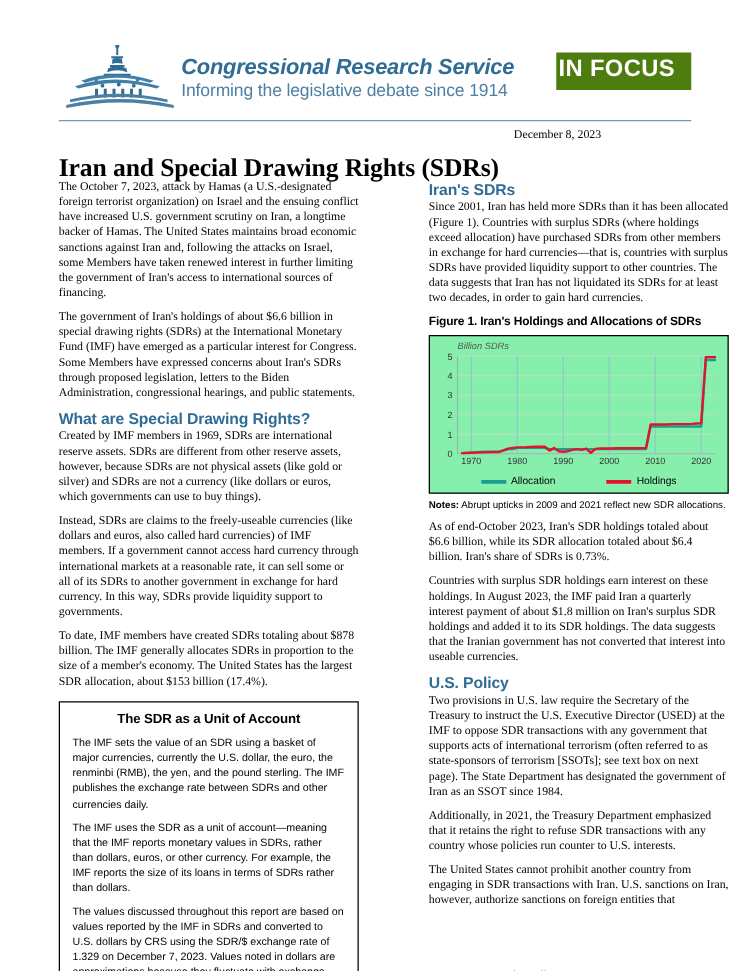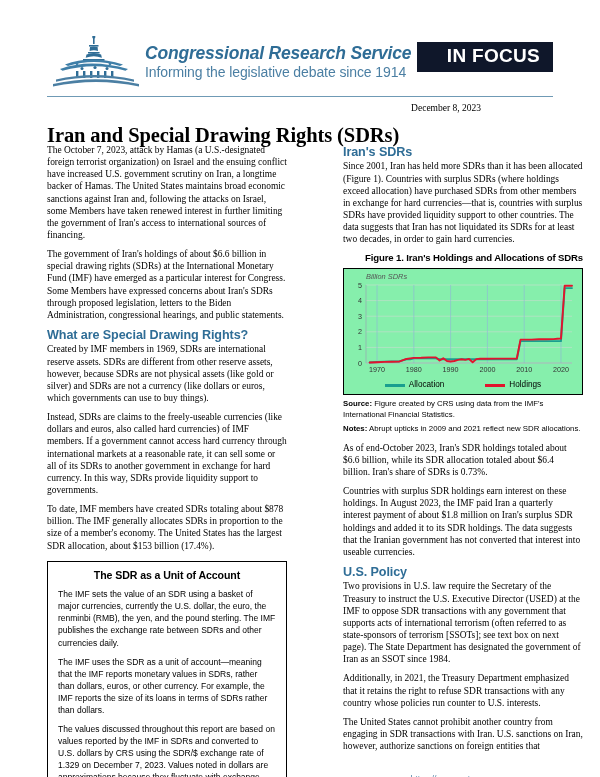--- a/index.html
+++ b/index.html
@@ -56,27 +56,27 @@
     font-size: 14px;
     color: #4b7fa3;
     margin-top: 2px;
     letter-spacing: -0.1px;
     white-space: nowrap;
   }
   .infocus {
     position: absolute;
     right: 0;
     top: 6px;
-    background: #0f172a;
+    background: #4d7c0f;
     color: #ffffff;
     font-family: "Liberation Sans", sans-serif;
     font-weight: bold;
     font-size: 19px;
     letter-spacing: 0.3px;
-    padding: 4px 13px 5px 30px;
+    padding: 4px 13px 5px 2px;
     line-height: 1.08;
   }
   .rule {
     position: absolute;
     left: 47px;
     top: 96px;
     width: 506px;
     height: 1px;
     background: #6f9ab5;
   }
@@ -162,21 +162,20 @@
   .figure {
     margin-top: 7px;
   }
   .fig-title {
     font-family: "Liberation Sans", sans-serif;
     font-weight: bold;
     font-size: 9.6px;
     color: #000;
     margin-bottom: 3px;
     letter-spacing: -0.15px;
-    text-align: right;
   }
   .fig-frame {
     border: 1px solid #000;
     background: #86efac;
     padding: 4px 6px 3px 4px;
     position: relative;
     height: 127px;
     box-sizing: border-box;
   }
   .fig-ylabel {
@@ -352,23 +351,20 @@
             <span>Allocation</span>
           </span>
           <span class="leg-item">
             <span class="leg-swatch" id="swatch-hold" style="background: rgb(226, 20, 45);"></span>
             <span>Holdings</span>
           </span>
         </div>
       </div>
 
       <div class="fig-note">
-        <b>Source:</b><span> Figure created by CRS using data from the IMF's International Financial Statistics.</span>
-      </div>
-      <div class="fig-note">
         <b>Notes:</b><span> Abrupt upticks in 2009 and 2021 reflect new SDR allocations.</span>
       </div>
     </div>
 
     <p style="margin-top:7px">As of end-October 2023, Iran's SDR holdings totaled about $6.6 billion, while its SDR allocation totaled about $6.4 billion. Iran's share of SDRs is 0.73%.</p>
     <p>Countries with surplus SDR holdings earn interest on these holdings. In August 2023, the IMF paid Iran a quarterly interest payment of about $1.8 million on Iran's surplus SDR holdings and added it to its SDR holdings. The data suggests that the Iranian government has not converted that interest into useable currencies.</p>
 
     <h2 class="sec">U.S. Policy</h2>
     <p>Two provisions in U.S. law require the Secretary of the Treasury to instruct the U.S. Executive Director (USED) at the IMF to oppose SDR transactions with any government that supports acts of international terrorism (often referred to as state-sponsors of terrorism [SSOTs]; see text box on next page). The State Department has designated the government of Iran as an SSOT since 1984.</p>
     <p>Additionally, in 2021, the Treasury Department emphasized that it retains the right to refuse SDR transactions with any country whose policies run counter to U.S. interests.</p>

